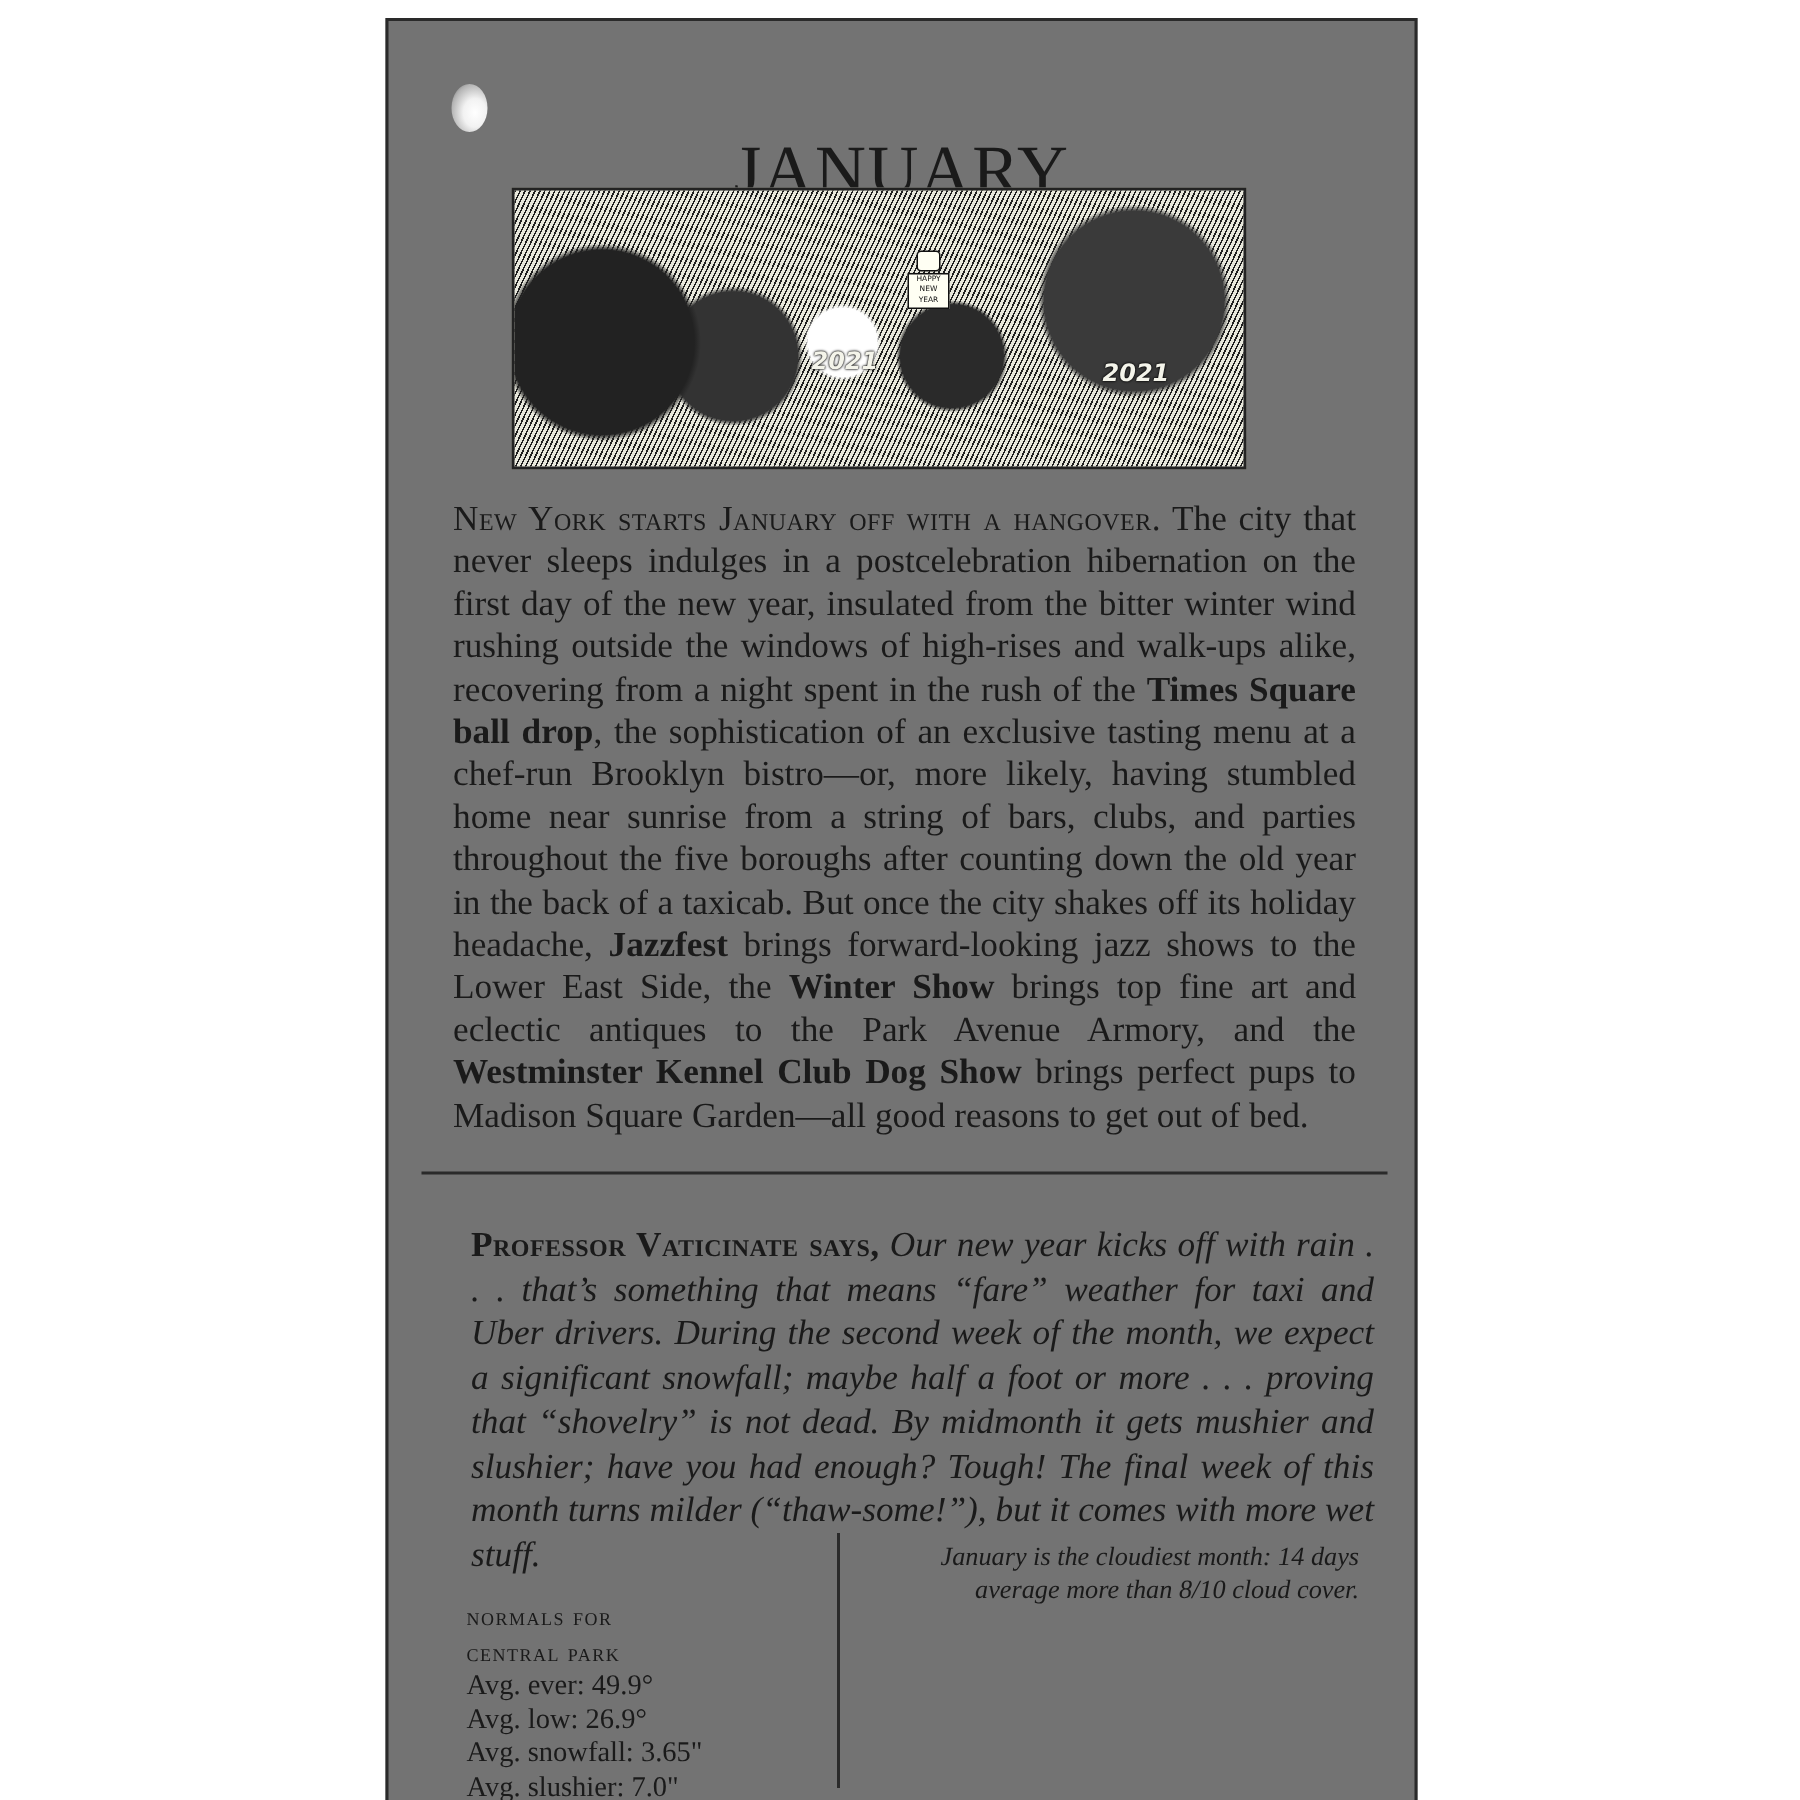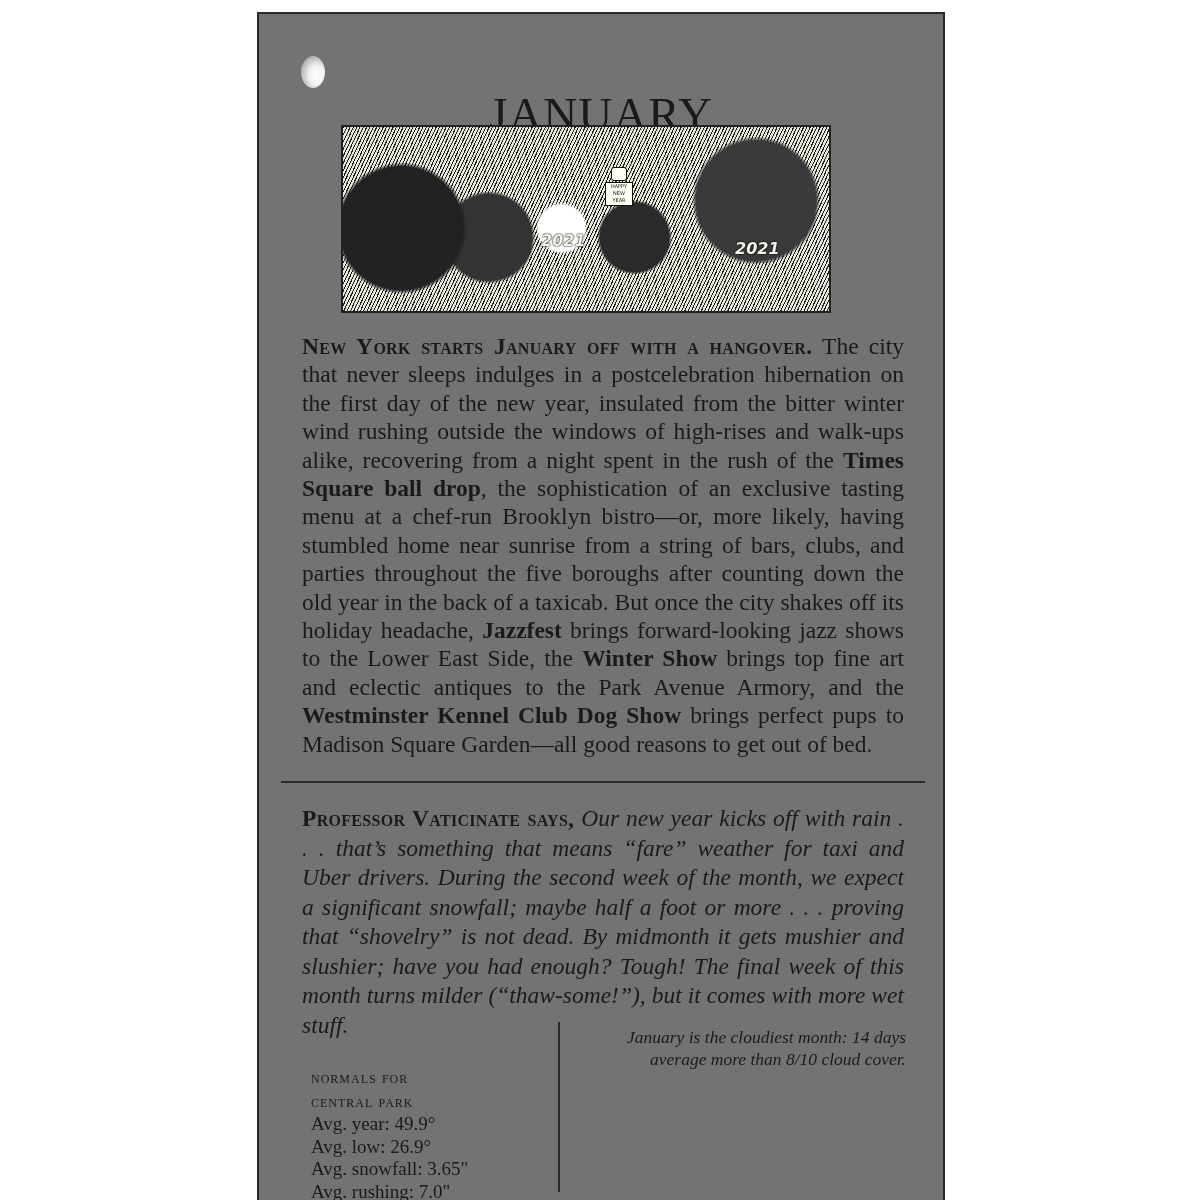--- a/index.html
+++ b/index.html
@@ -95,21 +95,21 @@
     position: absolute;
     left: 43px;
     top: 318px;
     width: 602px;
     font-size: 23.5px;
     line-height: 28.4px;
     text-align: justify;
   }
   .smallcaps {
     font-variant: small-caps;
-    font-weight: bold;
+    font-weight: normal;
     letter-spacing: 0.3px;
   }
   .bold { font-weight: bold; }
   .divider {
     position: absolute;
     left: 22px;
     top: 767px;
     width: 644px;
     height: 2px;
     background: #2a2a2a;
@@ -189,32 +189,32 @@
     <div class="illu-year" style="left:198px; top:104px;">2021</div>
     <div class="illu-year" style="left:392px; top:112px;">2021</div>
   </div>
 
   <p class="body-text" style="margin:0;">
     <span class="smallcaps">New York starts January off with a hangover.</span><span> The city that never sleeps indulges in a postcelebration hibernation on the first day of the new year, insulated from the bitter winter wind rushing outside the windows of high-rises and walk-ups alike, recovering from a night spent in the rush of the </span><span class="bold">Times Square ball drop</span><span>, the sophistication of an exclusive tasting menu at a chef-run Brooklyn bistro—or, more likely, having stumbled home near sunrise from a string of bars, clubs, and parties throughout the five boroughs after counting down the old year in the back of a taxicab. But once the city shakes off its holiday headache, </span><span class="bold">Jazzfest</span><span> brings forward-looking jazz shows to the Lower East Side, the </span><span class="bold">Winter Show</span><span> brings top fine art and eclectic antiques to the Park Avenue Armory, and the </span><span class="bold">Westminster Kennel Club Dog Show</span><span> brings perfect pups to Madison Square Garden—all good reasons to get out of bed.</span>
   </p>
 
   <div class="divider"></div>
 
-  <p class="forecast" style="margin:0;">
+  <p class="forecast" style="margin:12px;">
     <span class="says">Professor Vaticinate says,</span>
     <span class="quote">Our new year kicks off with rain . . . that’s something that means “fare” weather for taxi and Uber drivers. During the second week of the month, we expect a significant snowfall; maybe half a foot or more . . . proving that “shovelry” is not dead. By midmonth it gets mushier and slushier; have you had enough? Tough! The final week of this month turns milder (“thaw-some!”), but it comes with more wet stuff.</span>
   </p>
 
   <div class="normals">
     <div class="label">Normals for</div>
     <div class="label">Central Park</div>
-    <div><span>Avg. year:</span> <span>49.9°</span></div>
+    <div><span>Avg. ever:</span> <span>49.9°</span></div>
     <div><span>Avg. low:</span> <span>26.9°</span></div>
     <div><span>Avg. snowfall:</span> <span>3.65"</span></div>
-    <div><span>Avg. rushing:</span> <span>7.0"</span></div>
+    <div><span>Avg. slushier:</span> <span>7.0"</span></div>
   </div>
 
   <div class="vrule"></div>
 
   <div class="facts">
     <div class="note">January is the cloudiest month: 14 days average more than 8/10 cloud cover.</div>
   </div>
 
 </div>
 

